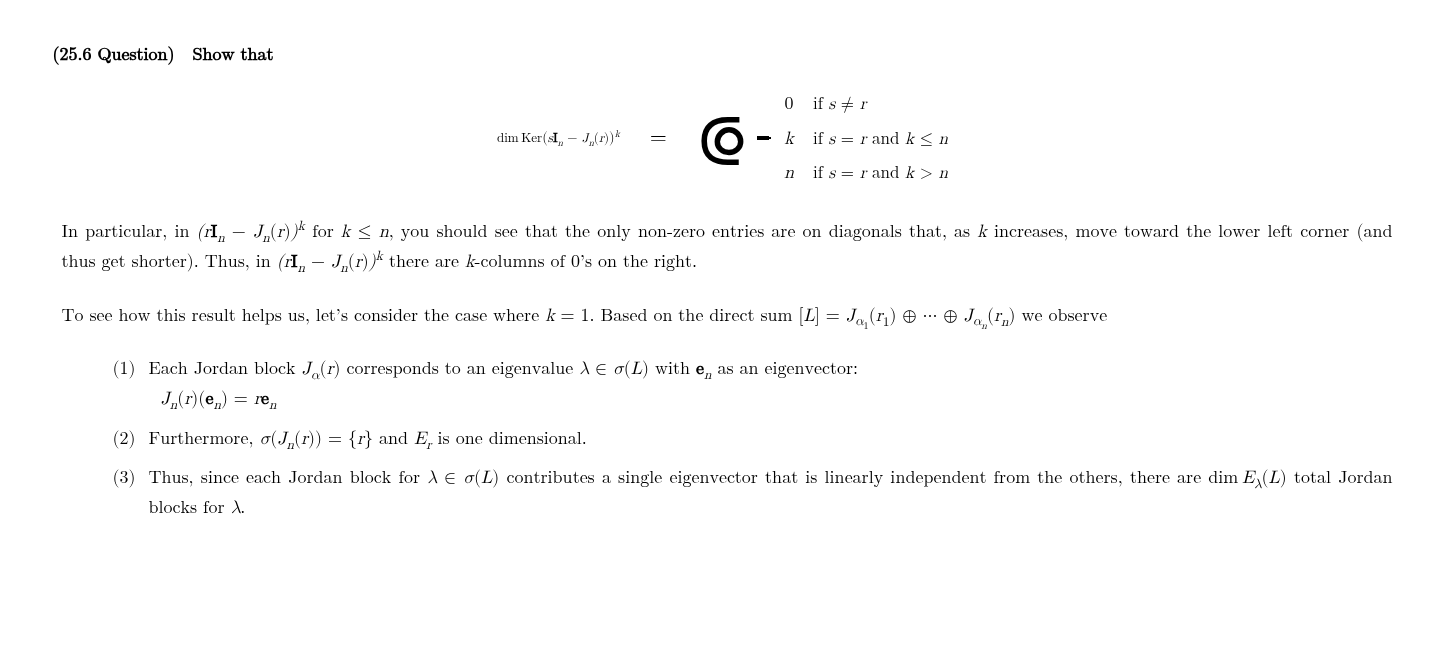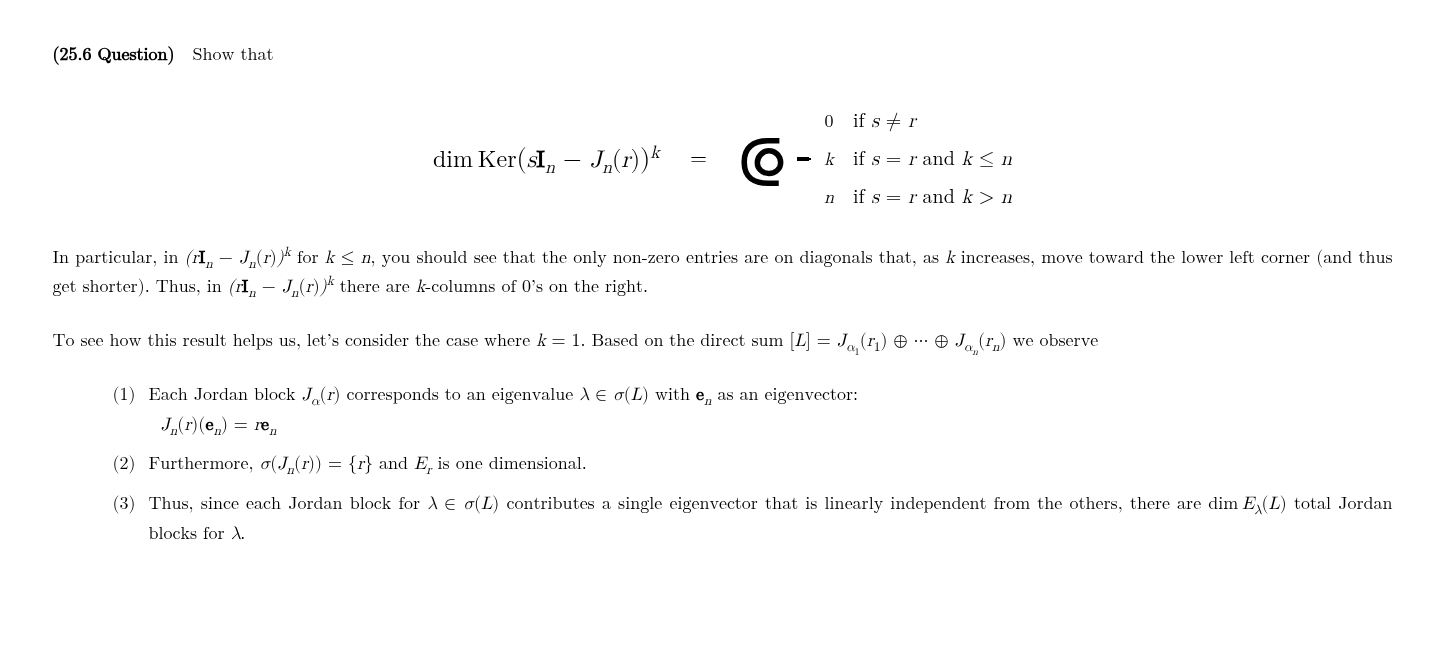--- a/index.html
+++ b/index.html
@@ -10,32 +10,32 @@
       line-height: 1.6;
       color: #000000;
       padding: 40px 50px;
       max-width: 1445px;
     }
     .content {
       max-width: 1340px;
       margin: 0 auto;
     }
     .question-header {
-      font-weight: normal;
-      margin-bottom: 36px;
+      font-weight: bold;
+      margin-bottom: 20px;
     }
     .formula-block {
       display: flex;
       justify-content: center;
       align-items: center;
       margin: 20px 0 30px 0;
       gap: 20px;
     }
     .lhs {
-      font-size: 24px;
+      font-size: 13px;
     }
     .equals {
       font-size: 22px;
       margin: 0 10px;
     }
     .brace-cases {
       display: flex;
       align-items: center;
       gap: 8px;
     }
@@ -55,26 +55,27 @@
     .case-row {
       display: flex;
       align-items: baseline;
       gap: 16px;
     }
     .case-value {
       min-width: 16px;
       text-align: center;
     }
     .case-condition {
-      font-size: 20px;
+      font-size: 17px;
     }
     .paragraph {
       margin-bottom: 24px;
       text-align: justify;
       line-height: 1.65;
+      margin-left: 9px;
     }
     .list-items {
       margin-left: 60px;
       margin-top: 10px;
     }
     .list-item {
       margin-bottom: 10px;
       text-align: justify;
       line-height: 1.65;
     }

